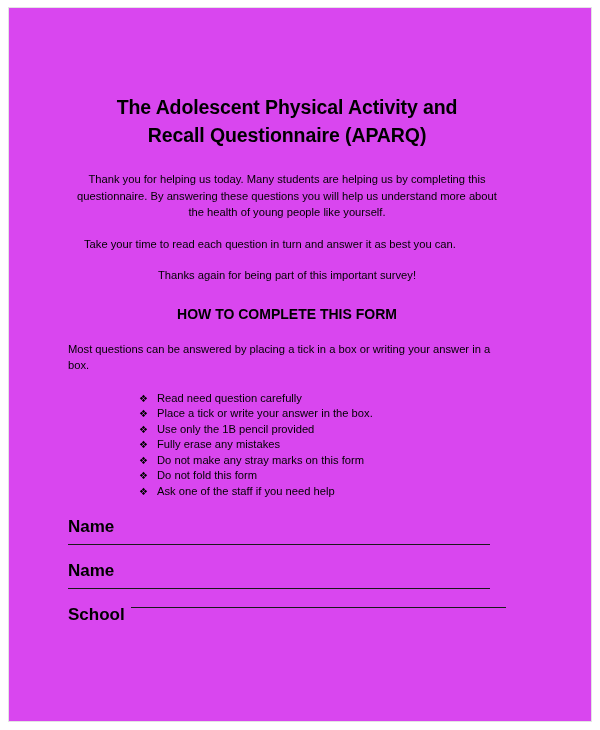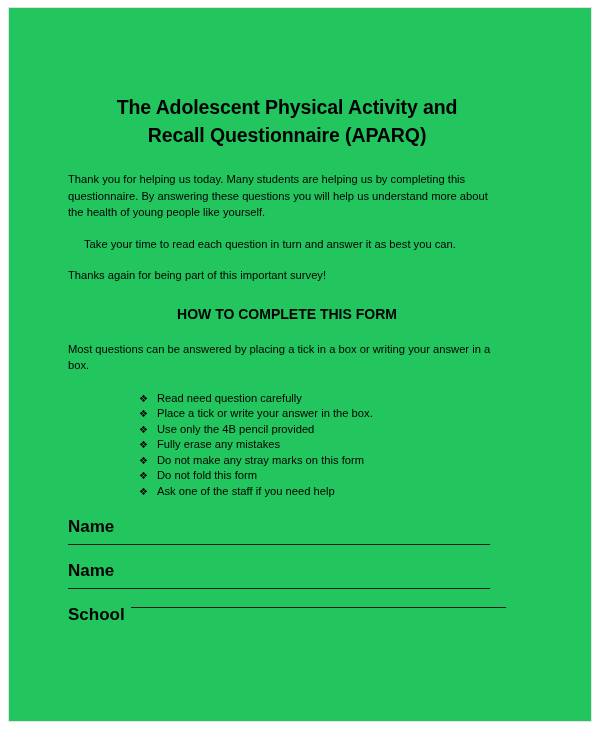--- a/index.html
+++ b/index.html
@@ -16,21 +16,21 @@
     color: #000000;
   }
 
   
   .page {
     position: absolute;
     left: 8px;
     top: 7px;
     width: 584px;
     height: 715px;
-    background: #22c55e;
+    background: #d946ef;
     border: 1px solid #e3e3e3;
     box-sizing: border-box;
   }
 
   .content {
     position: absolute;
     left: 59px;
     top: 85px;
     width: 438px;
   }
@@ -48,20 +48,21 @@
     display: block;
   }
 
   
   .para {
     font-size: 11.2px;
     line-height: 16.5px;
     margin: 0;
   }
   .para-center {
+    text-align: center;
   }
   .para-left {
     text-align: left;
   }
   .para-intro {
     margin-bottom: 15px;
   }
   .para-confid {
     margin-bottom: 15px;
   }
@@ -170,21 +171,21 @@
       <li class="bullet-item">
         <span class="bullet-glyph">❖</span>
         <span>Read need question carefully</span>
       </li>
       <li class="bullet-item">
         <span class="bullet-glyph">❖</span>
         <span>Place a tick or write your answer in the box.</span>
       </li>
       <li class="bullet-item">
         <span class="bullet-glyph">❖</span>
-        <span>Use only the 4B pencil provided</span>
+        <span>Use only the 1B pencil provided</span>
       </li>
       <li class="bullet-item">
         <span class="bullet-glyph">❖</span>
         <span>Fully erase any mistakes</span>
       </li>
       <li class="bullet-item">
         <span class="bullet-glyph">❖</span>
         <span>Do not make any stray marks on this form</span>
       </li>
       <li class="bullet-item">

